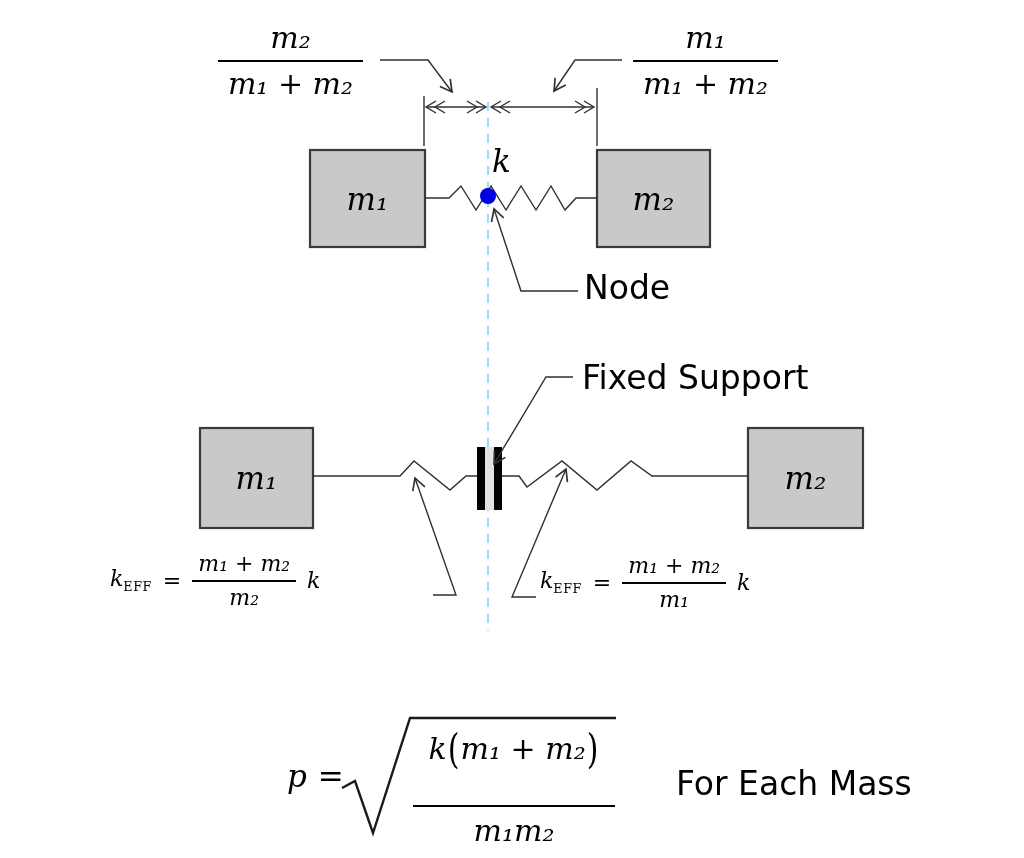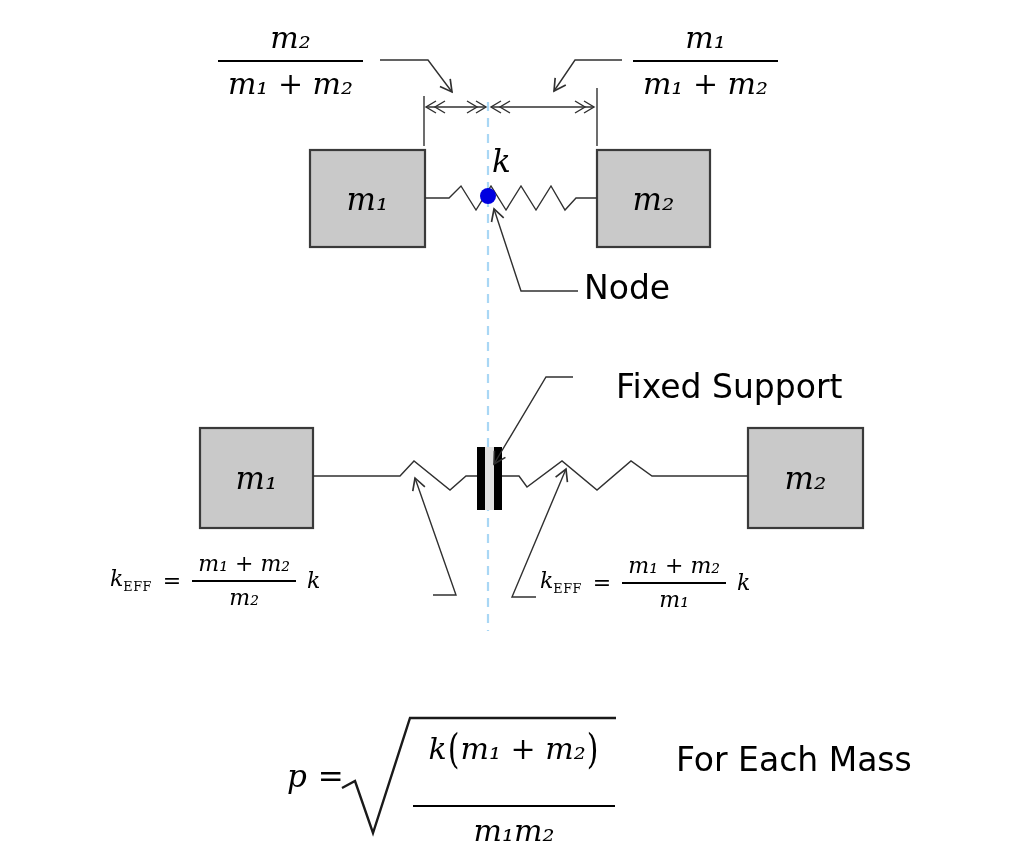--- a/index.html
+++ b/index.html
@@ -22,21 +22,21 @@
   .fr2 .num{display:block;padding:0 6px 4px 6px;}
   .fr2 .den{display:block;border-top:2px solid #000;padding-top:3px;}
   
   .boxlab{position:absolute;display:flex;align-items:center;justify-content:center;font-size:31px;}
   
   #p-lhs{position:absolute;left:287px;top:758px;display:flex;align-items:center;gap:11px;font-size:31px;}
   #big-frac{position:absolute;left:413px;top:723px;width:202px;text-align:center;font-size:30px;}
   #big-frac .num{display:flex;align-items:center;justify-content:center;height:50px;}
   #big-frac .den{display:flex;align-items:center;justify-content:center;height:46px;border-top:2px solid #000;margin-top:32px;}
   .paren{display:inline-block;transform:scaleY(1.35);transform-origin:center;font-style:normal;padding:0 1px;}
-  #note{position:absolute;left:676px;top:740px;}
+  #note{position:absolute;left:676px;top:764px;}
 </style>
 </head>
 <body>
 
 <div id="stage">
 
   <svg id="diagram-svg" width="1024" height="858" viewBox="0 0 1024 858">
     <defs>
       <marker id="arr" viewBox="-10 -6 12 12" refX="0" refY="0" markerWidth="11" markerHeight="11" orient="auto">
         <path d="M-9,-5 L0,0 L-9,5" fill="none" stroke="#303030" stroke-width="1.3"></path>
@@ -93,21 +93,21 @@
   </div>
 
   <div class="txt mi" style="left:492px;top:143px;font-size:31px;">k</div>
 
   <div class="boxlab mi" style="left:310px;top:150px;width:115px;height:97px;">m₁</div>
   <div class="boxlab mi" style="left:597px;top:150px;width:113px;height:97px;">m₂</div>
   <div class="boxlab mi" style="left:200px;top:428px;width:113px;height:100px;">m₁</div>
   <div class="boxlab mi" style="left:748px;top:428px;width:115px;height:100px;">m₂</div>
 
   <div class="txt sans" style="left:584px;top:268px;">Node</div>
-  <div class="txt sans" style="left:582px;top:367px;margin-left:34px;">Fixed Support</div>
+  <div class="txt sans" style="left:582px;top:358px;">Fixed Support</div>
 
   <div class="keq" style="left:110px;top:551px;">
     <span class="mi"><span>k</span><sub class="eff">EFF</sub></span>
     <span class="op">=</span>
     <span class="fr2">
       <span class="num mi">m₁ + m₂</span>
       <span class="den mi">m₂</span>
     </span>
     <span class="mi">k</span>
   </div>

